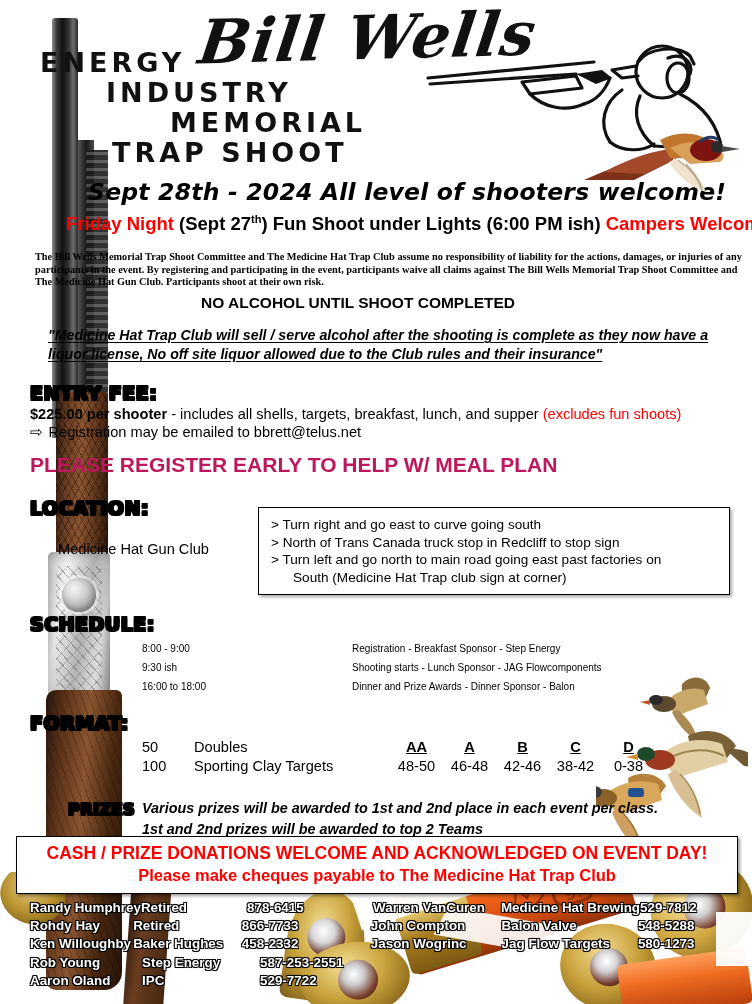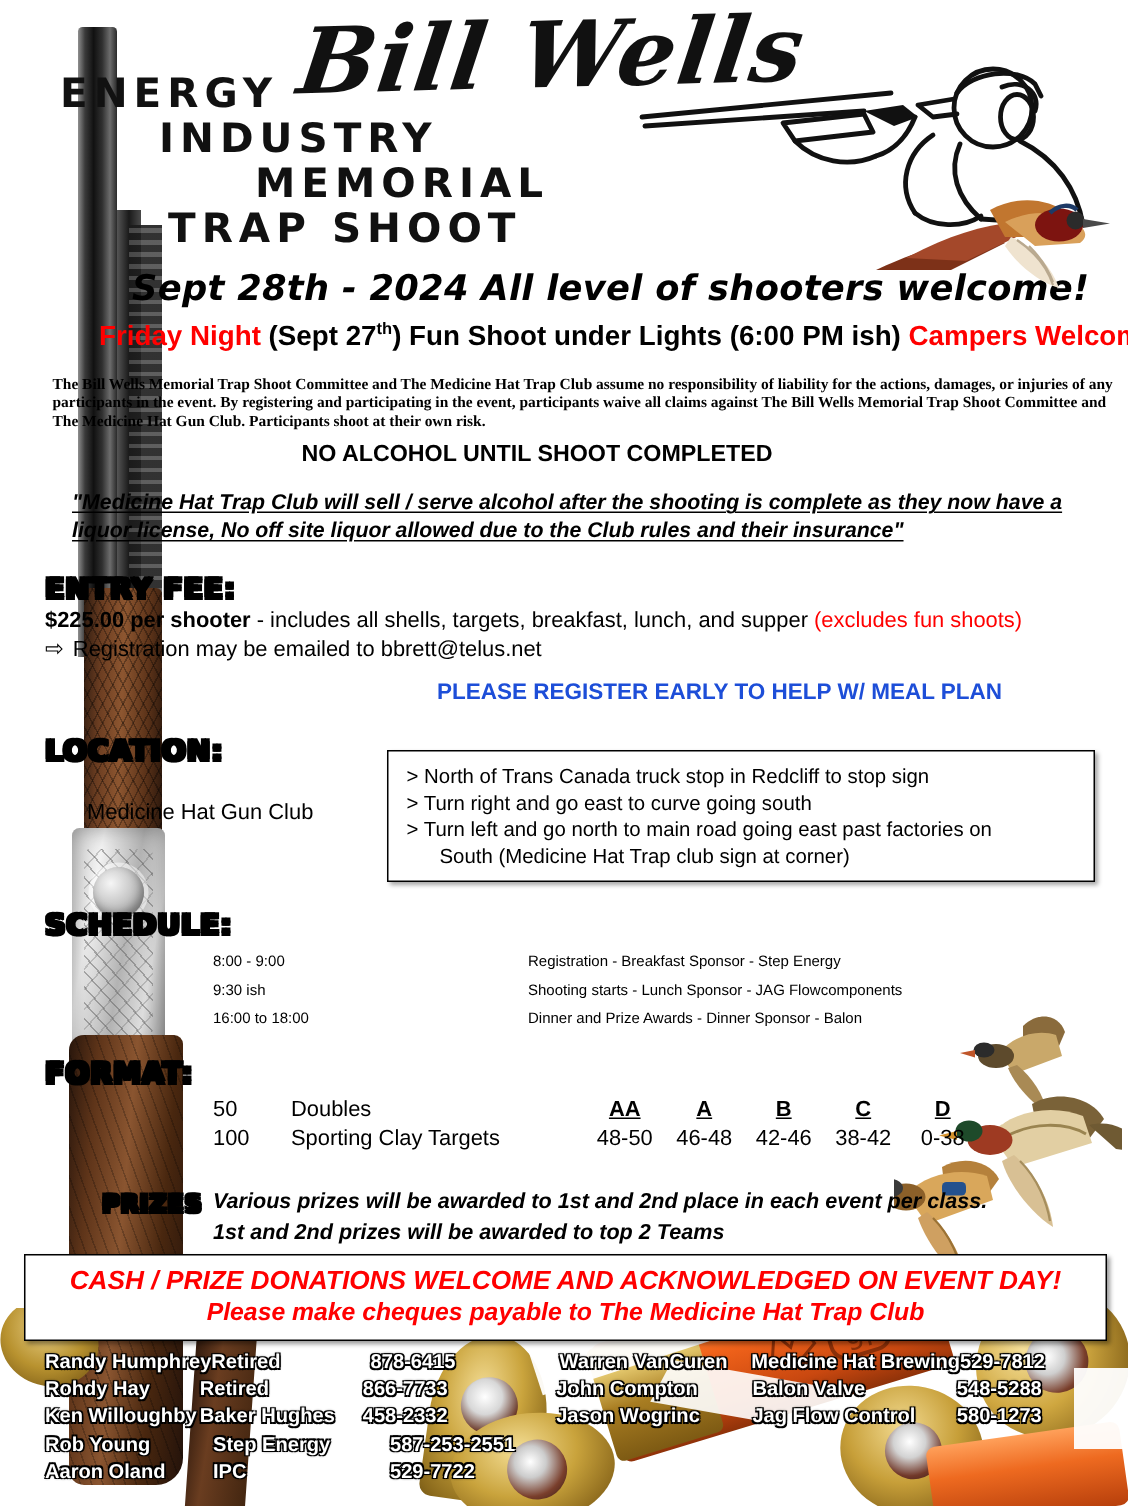--- a/index.html
+++ b/index.html
@@ -222,26 +222,26 @@
     font-size: 14.6px;
     white-space: nowrap;
   }
   .entry-fee-line b { font-weight: bold; }
   .reg-line {
     margin-top: 1px;
     font-size: 14.6px;
   }
   .arrow-glyph { font-size: 15px; margin-right: 6px; }
   .register-early {
-    text-align: right;
+    text-align: left;
     margin-top: 12px;
     margin-right: 58px;
-    color: #1d4ed8;
-    font-weight: bold;
-    font-size: 15px;
+    color: #be185d;
+    font-weight: bold;
+    font-size: 21px;
   }
 
   .location-wrap { margin-top: 20px; position: relative; height: 110px; }
   .loc-name {
     margin-top: 22px;
     margin-left: 28px;
     font-size: 14.6px;
   }
   .directions-box {
     position: absolute;
@@ -289,21 +289,20 @@
     width: 722px;
     border: 1.5px solid #000;
     background: #fff;
     padding: 5px 0 7px 0;
     text-align: center;
     z-index: 5;
     box-shadow: 2px 2px 3px rgba(0,0,0,.4);
   }
   .donation-banner div {
     color: #ff0000;
-    font-style: italic;
     font-weight: bold;
     font-size: 17.5px;
     line-height: 22px;
     white-space: nowrap;
   }
   .donation-banner div.l2 { font-size: 16.5px; }
 
   
   .shells-band {
     position: absolute;
@@ -458,22 +457,22 @@
       <span class="arrow-glyph">⇨</span><span>Registration may be emailed to bbrett@telus.net</span>
     </div>
     <div class="register-early">PLEASE REGISTER EARLY TO HELP W/ MEAL PLAN</div>
   </div>
 
   <div class="location-wrap">
     <div class="section-title">LOCATION:</div>
     <div class="loc-name">Medicine Hat Gun Club</div>
 
     <div class="directions-box">
+      <div>&gt; Turn right and go east to curve going south</div>
       <div>&gt; North of Trans Canada truck stop in Redcliff to stop sign</div>
-      <div>&gt; Turn right and go east to curve going south</div>
       <div>&gt; Turn left and go north to main road going east past factories on</div>
       <div class="dir-indent">South (Medicine Hat Trap club sign at corner)</div>
     </div>
   </div>
 
   <div class="schedule-wrap">
     <div class="section-title">SCHEDULE:</div>
     <div class="sched-rows">
       <div class="sched-row">
         <div class="sched-time">8:00 - 9:00</div>
@@ -645,21 +644,21 @@
       <div class="c-name2">John Compton</div>
       <div class="c-org2">Balon Valve</div>
       <div class="c-phone2">548-5288</div>
     </div>
 
     <div class="c-row">
       <div class="c-name">Ken Willoughby</div>
       <div class="c-org">Baker Hughes</div>
       <div class="c-phone">458-2332</div>
       <div class="c-name2">Jason Wogrinc</div>
-      <div class="c-org2">Jag Flow Control</div>
+      <div class="c-org2">Jag Flow Targets</div>
       <div class="c-phone2">580-1273</div>
     </div>
 
     <div class="c-row">
       <div class="c-name">Rob Young</div>
       <div class="c-org">Step Energy</div>
       <div class="c-phone">587-253-2551</div>
     </div>
 
     <div class="c-row">

